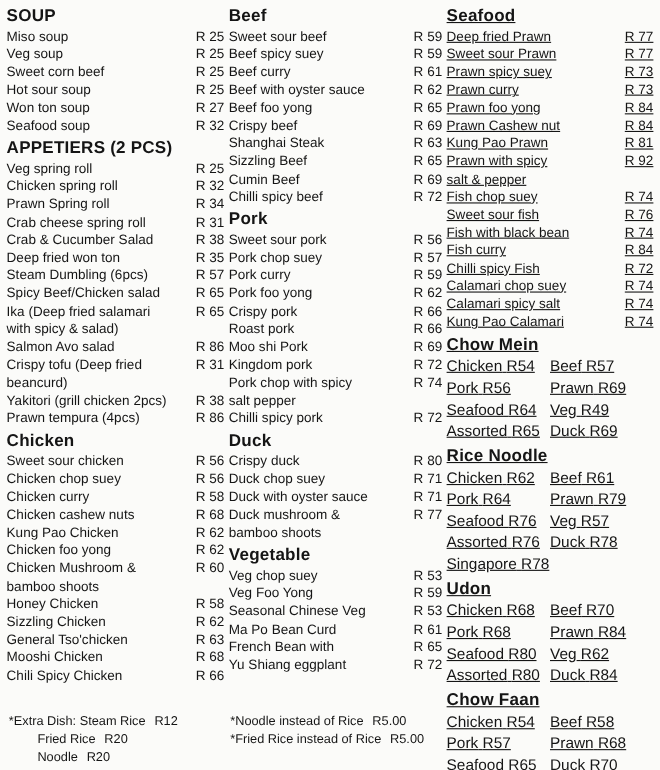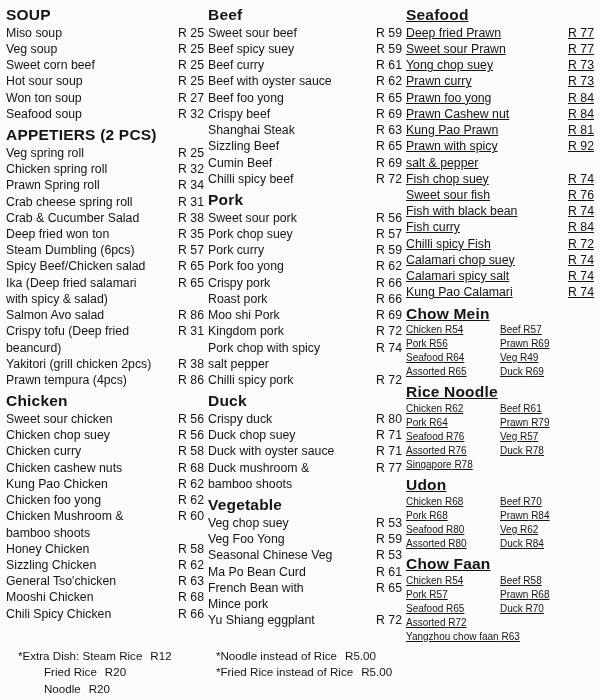--- a/index.html
+++ b/index.html
@@ -56,34 +56,34 @@
     padding-left: 6px;
     flex: none;
   }
   .row.cont .nm {
     
   }
 
   
   .gridrow {
     display: flex;
-    font-size: 10px;
+    font-size: 14px;
     line-height: 1.4;
     white-space: nowrap;
   }
   .gridrow .cell {
     width: 50%;
   }
   .gridrow .cell.single {
     width: 100%;
   }
 
   .footer {
     position: absolute;
-    left: 18px;
+    left: 8px;
     right: 6px;
     bottom: 2px;
     font-size: 11.6px;
     line-height: 1.45;
   }
   .footer .fcols {
     display: flex;
   }
   .footer .fcol-1 { width: 202px; }
   .footer .fcol-2 { width: 200px; }
@@ -385,44 +385,40 @@
             <span class="pr">R 53</span>
           </div>
         <div class="row">
             <span class="nm">Ma Po Bean Curd</span>
             <span class="pr">R 61</span>
           </div>
         <div class="row">
             <span class="nm">French Bean with</span>
             <span class="pr">R 65</span>
           </div>
-        <div class="row cont">
-            <span class="nm">Mince pork</span>
-            <span class="pr"></span>
-          </div>
         <div class="row">
             <span class="nm">Yu Shiang eggplant</span>
             <span class="pr">R 72</span>
           </div>
       </div>
     </div>
 
     <div class="col col-3">
       <div>
         <div class="section-title first">Seafood</div>
         <div class="row">
             <span class="nm">Deep fried Prawn</span>
             <span class="pr">R 77</span>
           </div>
         <div class="row">
             <span class="nm">Sweet sour Prawn</span>
             <span class="pr">R 77</span>
           </div>
         <div class="row">
-            <span class="nm">Yong chop suey</span>
+            <span class="nm">Prawn spicy suey</span>
             <span class="pr">R 73</span>
           </div>
         <div class="row">
             <span class="nm">Prawn curry</span>
             <span class="pr">R 73</span>
           </div>
         <div class="row">
             <span class="nm">Prawn foo yong</span>
             <span class="pr">R 84</span>
           </div>

